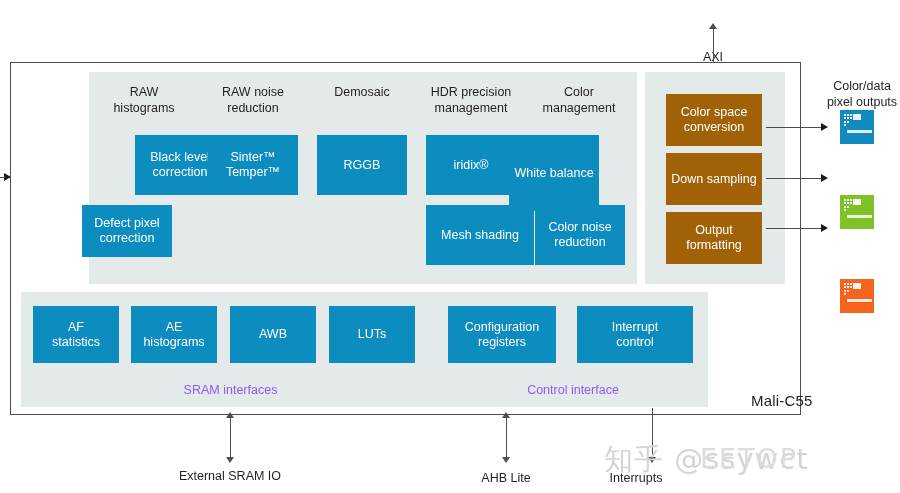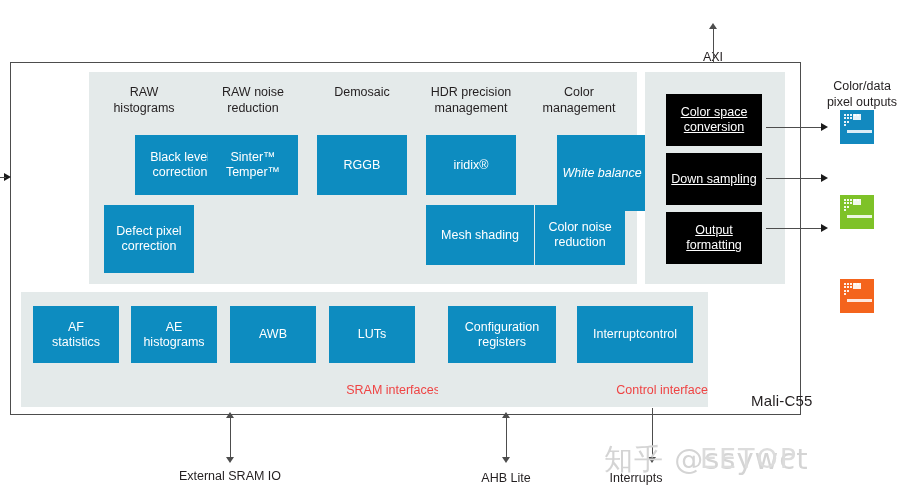--- a/index.html
+++ b/index.html
@@ -32,27 +32,26 @@
     top:84px;
   }
 
   
   .blk{
     background:#0d8cc0;color:#ffffff;font-size:12.5px;line-height:15px;
     display:flex;align-items:center;justify-content:center;text-align:center;
     padding:2px 4px;
   }
   .blk-dark{
-    background:#000000;color:#ffffff;font-size:12.5px;line-height:15px;
+    background:#a16207;color:#ffffff;font-size:12.5px;line-height:15px;
     display:flex;align-items:center;justify-content:center;text-align:center;
     padding:2px 4px;
-    text-decoration:underline;
   }
   .panel-caption{
-    font-size:12.5px;color:#ef4444;text-align:right;
+    font-size:12.5px;color:#8b5cf6;text-align:center;
   }
 
   
   .vline{background:#4d4d4d;width:1px;}
   .hline{background:#4d4d4d;height:1px;}
   .arr-up{
     width:0;height:0;border-left:4px solid transparent;border-right:4px solid transparent;
     border-bottom:6px solid #4d4d4d;
   }
   .arr-down{
@@ -121,30 +120,30 @@
 <div class="abs col-title" style="left:420px;width:102px;">
   <div>HDR precision</div>
   <div>management</div>
 </div>
 <div class="abs col-title" style="left:528px;width:102px;">
   <div>Color</div>
   <div>management</div>
 </div>
 
 <div class="abs blk" style="left:99px;top:135px;width:90px;height:60px;margin-left:36px;">Black level correction</div>
-<div class="abs blk" style="left:104px;top:205px;width:90px;height:68px;">Defect pixel correction</div>
+<div class="abs blk" style="left:82px;top:205px;width:90px;height:52px;">Defect pixel correction</div>
 
 <div class="abs blk" style="left:208px;top:135px;width:90px;height:60px;">Sinter™ Temper™</div>
 
 <div class="abs blk" style="left:317px;top:135px;width:90px;height:60px;">RGGB</div>
 
 <div class="abs blk" style="left:426px;top:135px;width:90px;height:60px;">iridix®</div>
 <div class="abs blk" style="left:426px;top:205px;width:108px;height:60px;text-align:center;">Mesh shading</div>
 
-<div class="abs blk" style="left:557px;top:135px;width:90px;height:76px;font-style:italic;">White balance</div>
+<div class="abs blk" style="left:509px;top:135px;width:90px;height:76px;">White balance</div>
 <div class="abs blk" style="left:535px;top:205px;width:90px;height:60px;">Color noise reduction</div>
 
 <div class="abs panel" id="output-panel"></div>
 <div class="abs blk-dark" style="left:666px;top:94px;width:96px;height:52px;">Color space conversion</div>
 <div class="abs blk-dark" style="left:666px;top:153px;width:96px;height:52px;">Down sampling</div>
 <div class="abs blk-dark" style="left:666px;top:212px;width:96px;height:52px;">Output formatting</div>
 
 <div class="abs edge-label" style="left:800px;top:78px;width:124px;line-height:16px;">
   <div>Color/data</div>
   <div>pixel outputs</div>
@@ -224,21 +223,21 @@
 <div class="abs blk" style="left:329px;top:306px;width:86px;height:57px;flex-direction:column;">
   <span>LUTs</span>
 </div>
 <div class="abs panel-caption" style="left:21px;top:383px;width:419px;">SRAM interfaces</div>
 
 <div class="abs panel" id="control-panel"></div>
 <div class="abs blk" style="left:448px;top:306px;width:108px;height:57px;flex-direction:column;">
   <span>Configuration</span>
   <span>registers</span>
 </div>
-<div class="abs blk" style="left:577px;top:306px;width:116px;height:57px;flex-direction:row;">
+<div class="abs blk" style="left:577px;top:306px;width:116px;height:57px;flex-direction:column;">
   <span>Interrupt</span>
   <span>control</span>
 </div>
 <div class="abs panel-caption" style="left:438px;top:383px;width:270px;">Control interface</div>
 
 <div class="abs arr-up" style="left:226px;top:412px;"></div>
 <div class="abs vline" style="left:230px;top:417px;height:41px;"></div>
 <div class="abs arr-down" style="left:226px;top:457px;"></div>
 <div class="abs edge-label" style="left:160px;top:469px;width:140px;">External SRAM IO</div>
 

